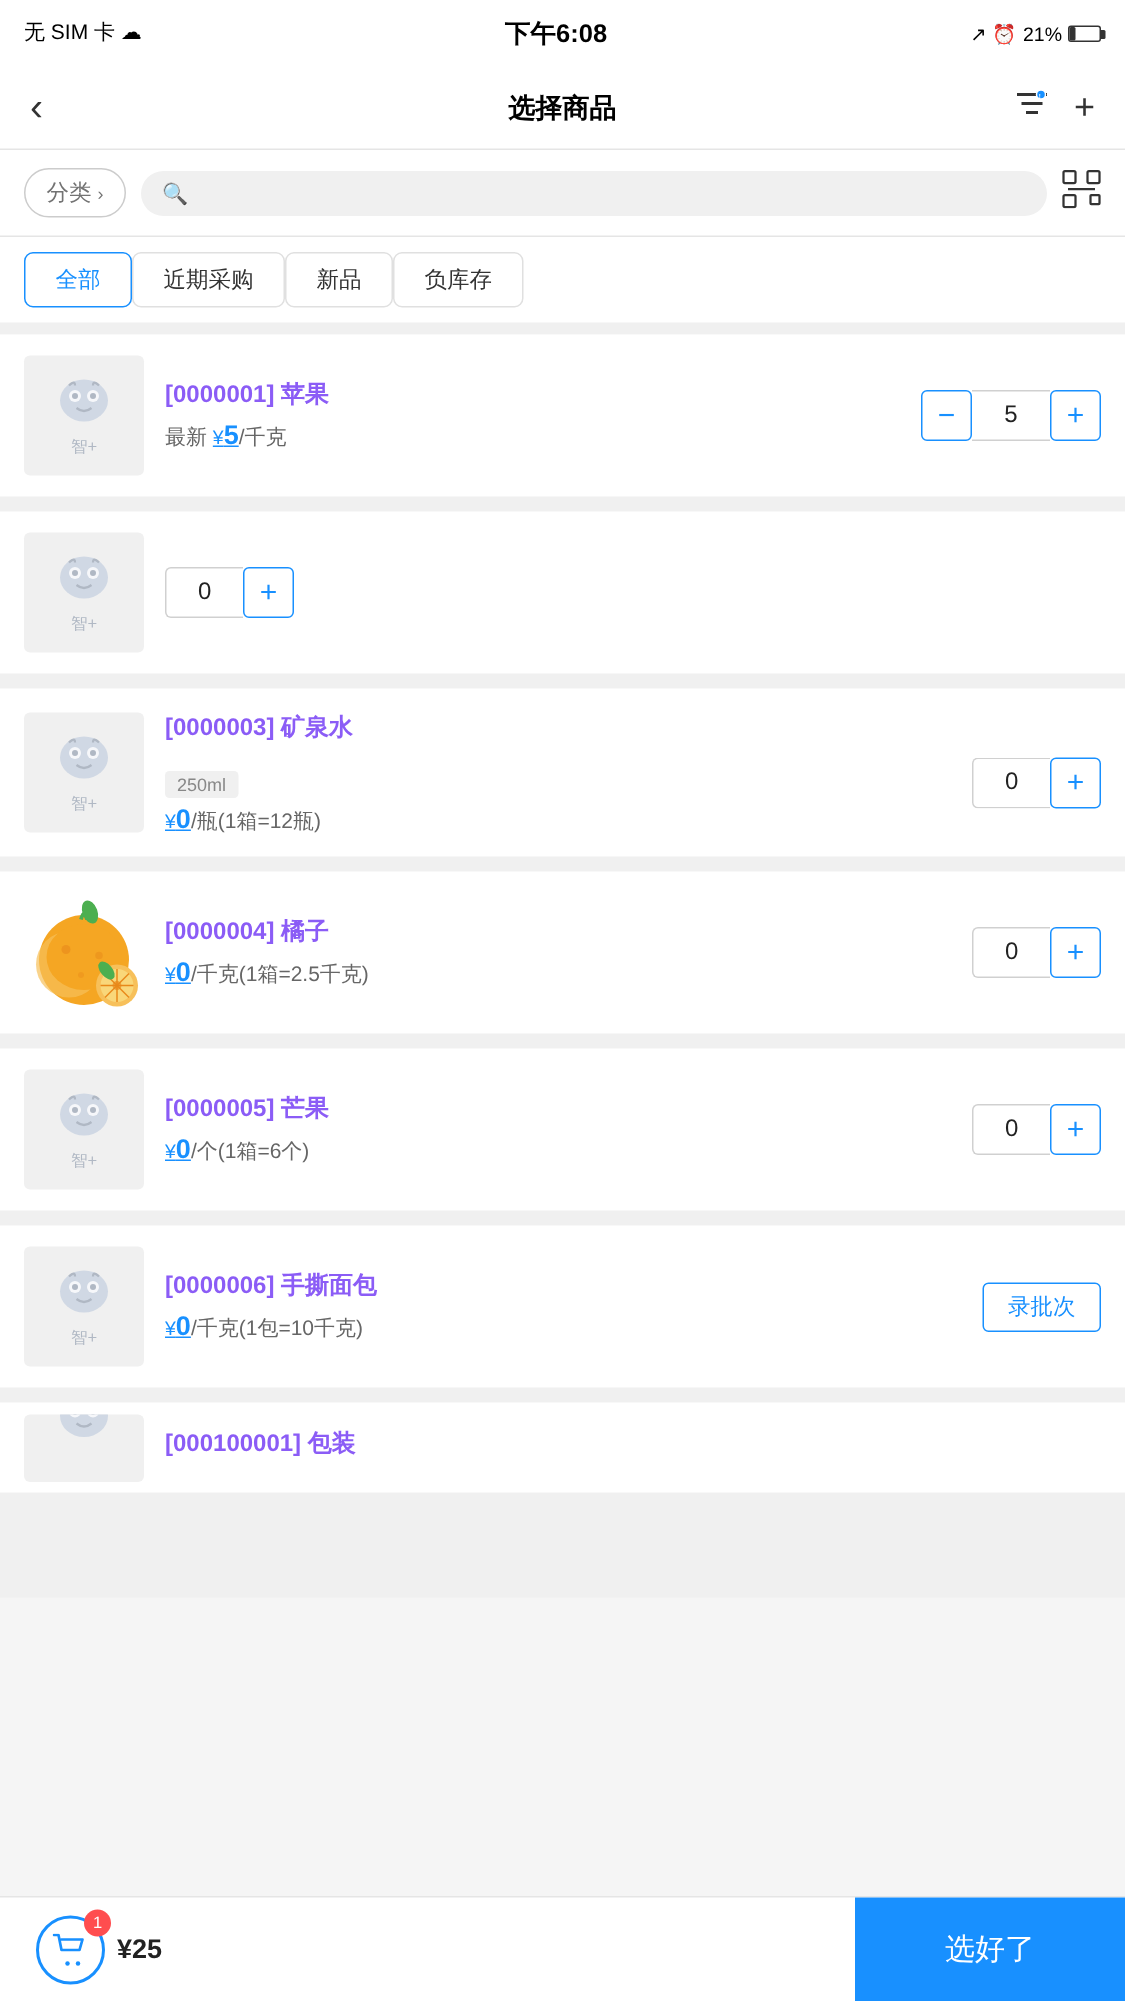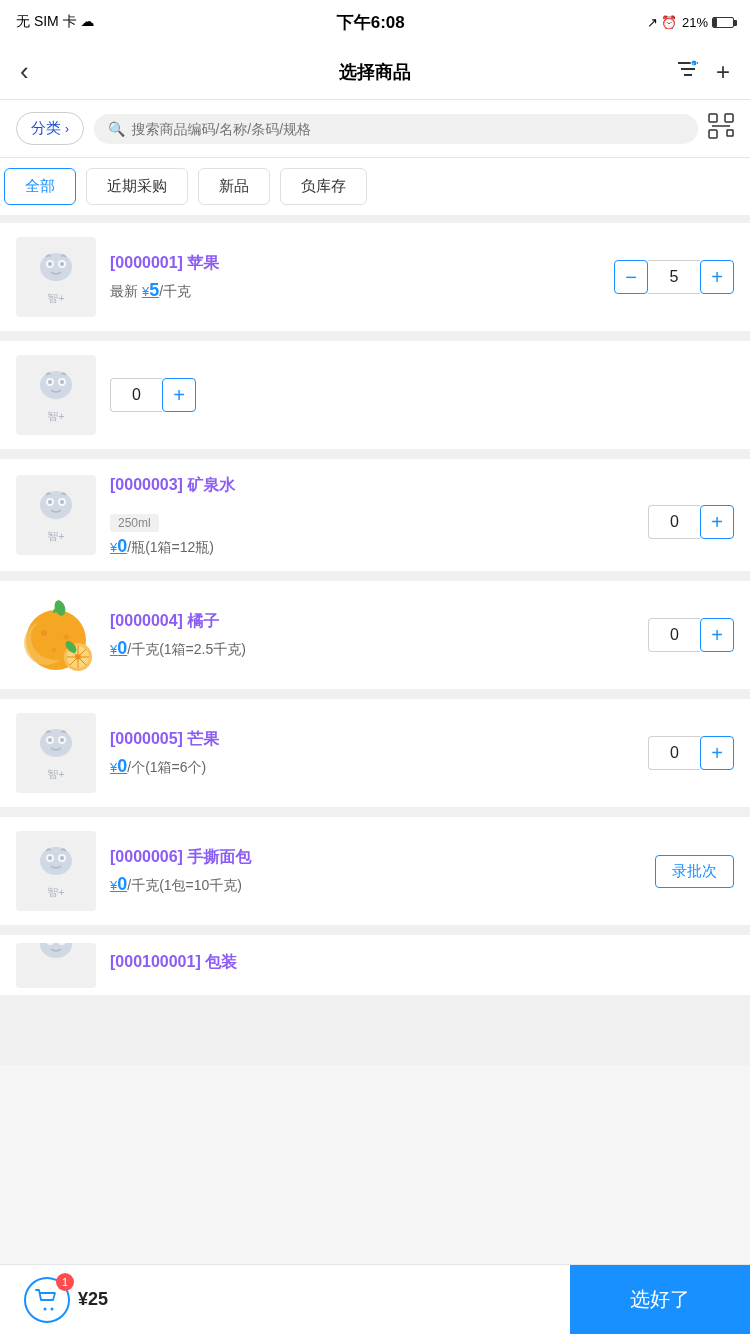--- a/index.html
+++ b/index.html
@@ -67,21 +67,21 @@
       gap: 10px;
       border-bottom: 1px solid #e5e5e5;
     }
     .category-btn {
       display: flex;
       align-items: center;
       border: 1px solid #ccc;
       border-radius: 20px;
       padding: 6px 14px;
       font-size: 15px;
-      color: #1d4ed8;
+      color: #737373;
       background: #fff;
       white-space: nowrap;
       gap: 4px;
     }
     .search-bar {
       flex: 1;
       display: flex;
       align-items: center;
       background: #f0f0f0;
       border-radius: 20px;
@@ -99,22 +99,21 @@
     }
     .scan-icon {
       font-size: 20px;
       color: #333;
     }
 
     
     .tabs-bar {
       background: #fff;
       display: flex;
-      padding: 10px 4px;
-      gap: 10px;
+      padding: 10px 16px;
       border-bottom: 8px solid #f0f0f0;
     }
     .tab-item {
       padding: 8px 20px;
       border-radius: 6px;
       font-size: 15px;
       color: #333;
       background: #fff;
       border: 1px solid #e0e0e0;
       cursor: pointer;
@@ -349,21 +348,20 @@
   </div>
 </div>
 
 <div class="filter-bar">
   <button class="category-btn">
     <span>分类</span>
     <span style="font-size:12px;">›</span>
   </button>
   <div class="search-bar">
     <span class="search-icon-unicode">🔍</span>
-    <input class="search-input" type="text" placeholder="搜索商品编码/名称/条码/规格" style="">
   </div>
   <span class="scan-icon">
     <svg width="26" height="26" viewBox="0 0 26 26" fill="none">
       <rect x="1" y="1" width="8" height="8" rx="1" stroke="#333" stroke-width="1.5" fill="none"></rect>
       <rect x="1" y="17" width="8" height="8" rx="1" stroke="#333" stroke-width="1.5" fill="none"></rect>
       <rect x="17" y="1" width="8" height="8" rx="1" stroke="#333" stroke-width="1.5" fill="none"></rect>
       <line x1="4" y1="13" x2="22" y2="13" stroke="#333" stroke-width="1.5"></line>
       <rect x="19" y="17" width="6" height="6" rx="0.5" stroke="#333" stroke-width="1.5" fill="none"></rect>
     </svg>
   </span>

